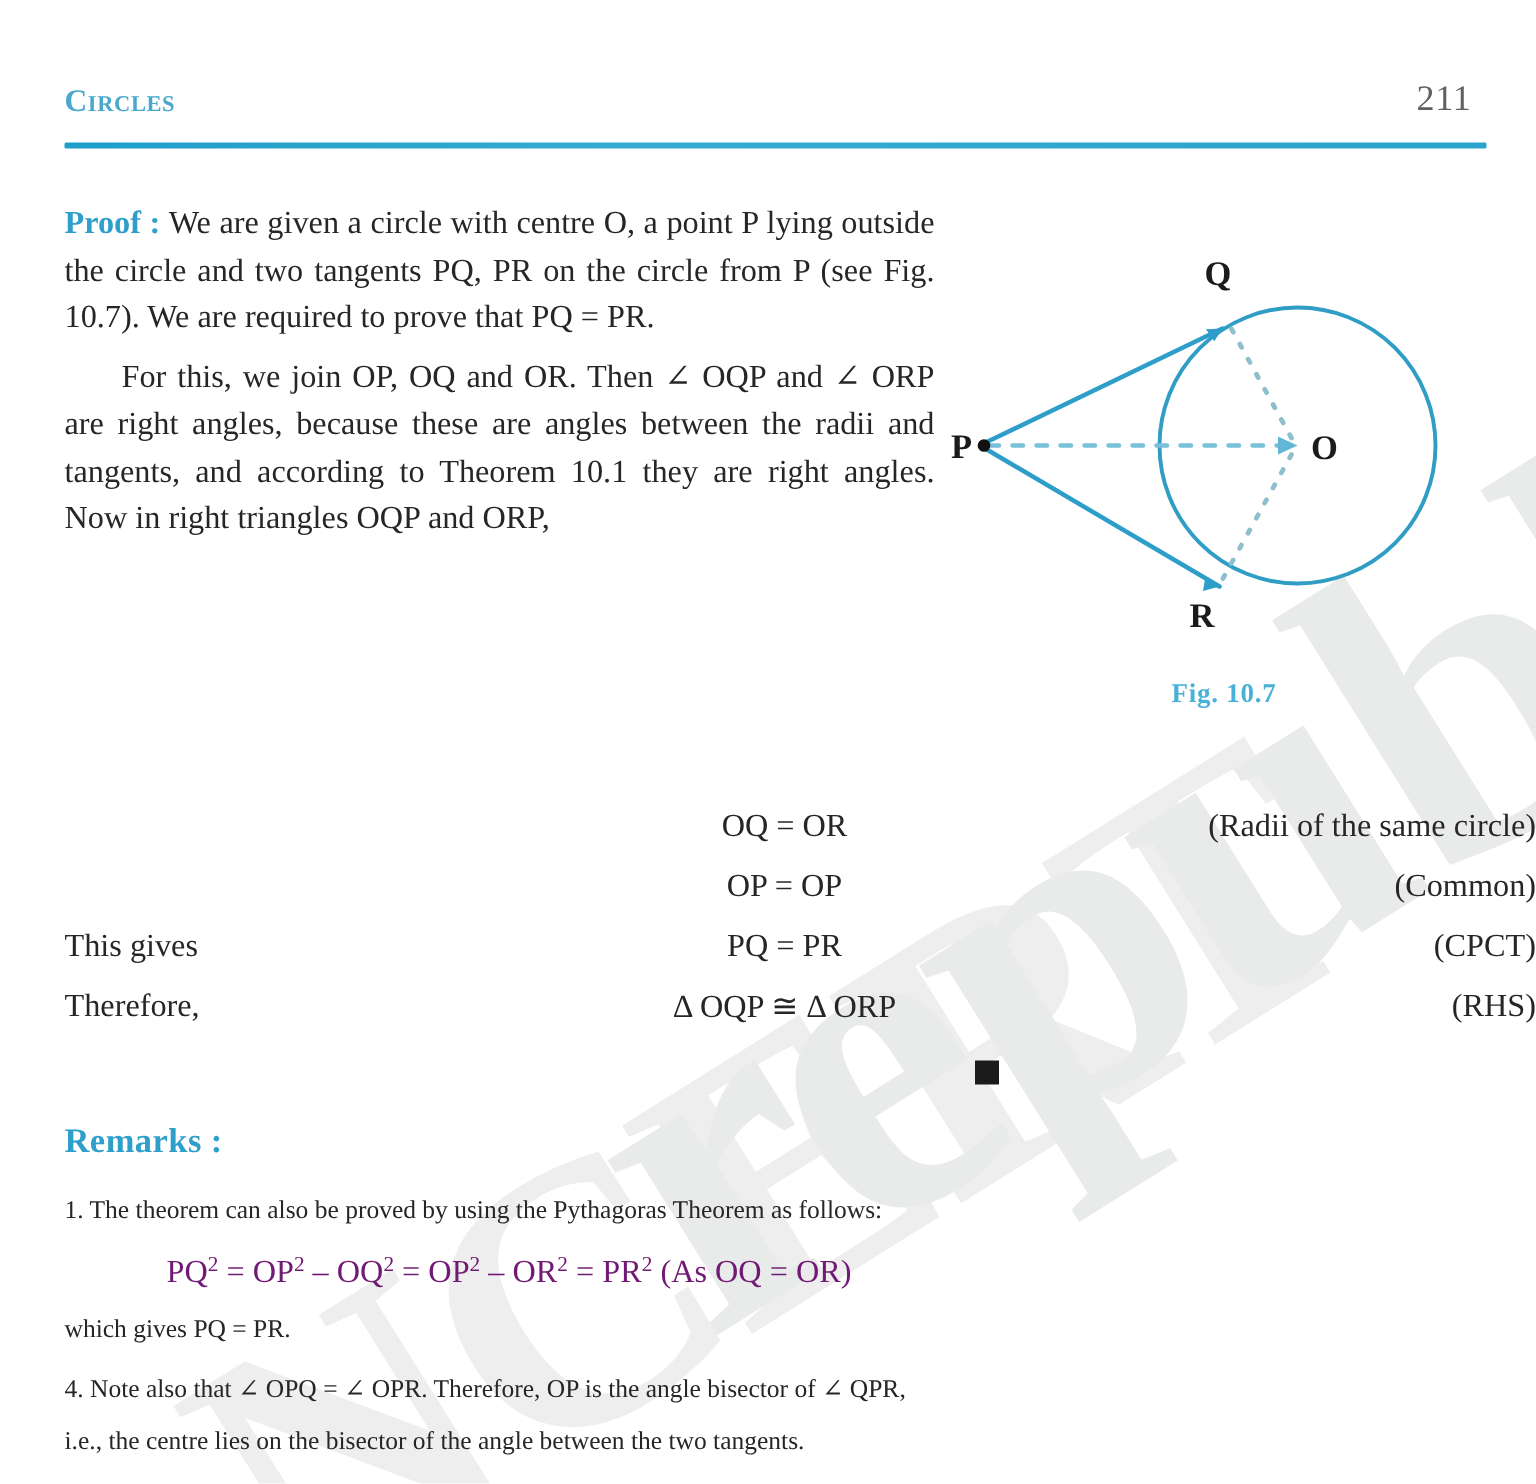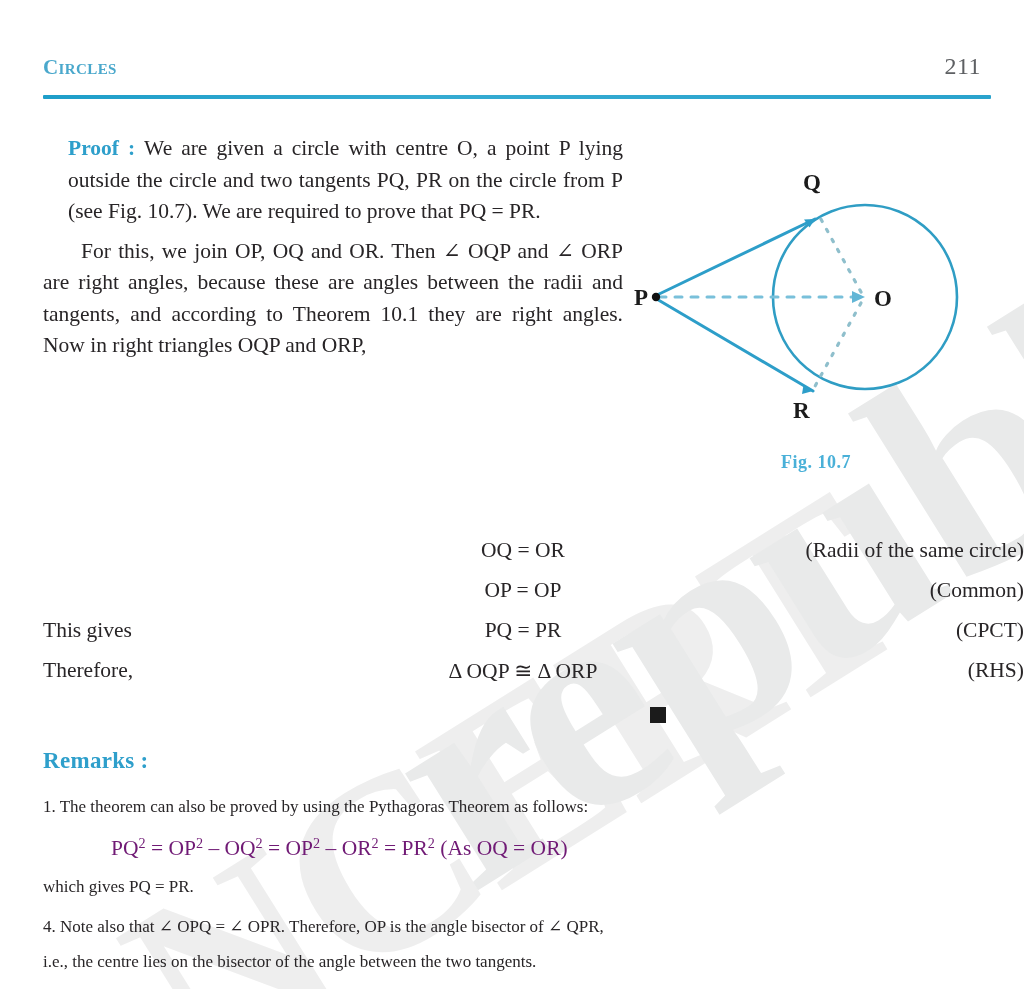--- a/index.html
+++ b/index.html
@@ -119,21 +119,20 @@
     color: #2e9fcb;
     font-weight: 700;
   }
   .thm-statement {
     font-style: italic;
     font-weight: 700;
     color: #282527;
   }
   .p-proof {
     margin-top: 11px;
-    margin-left: 25px;
   }
   .p-forthis {
     margin-top: 8px;
     text-indent: 38px;
   }
 
   
   #figure {
     position: absolute;
     left: 626px;

